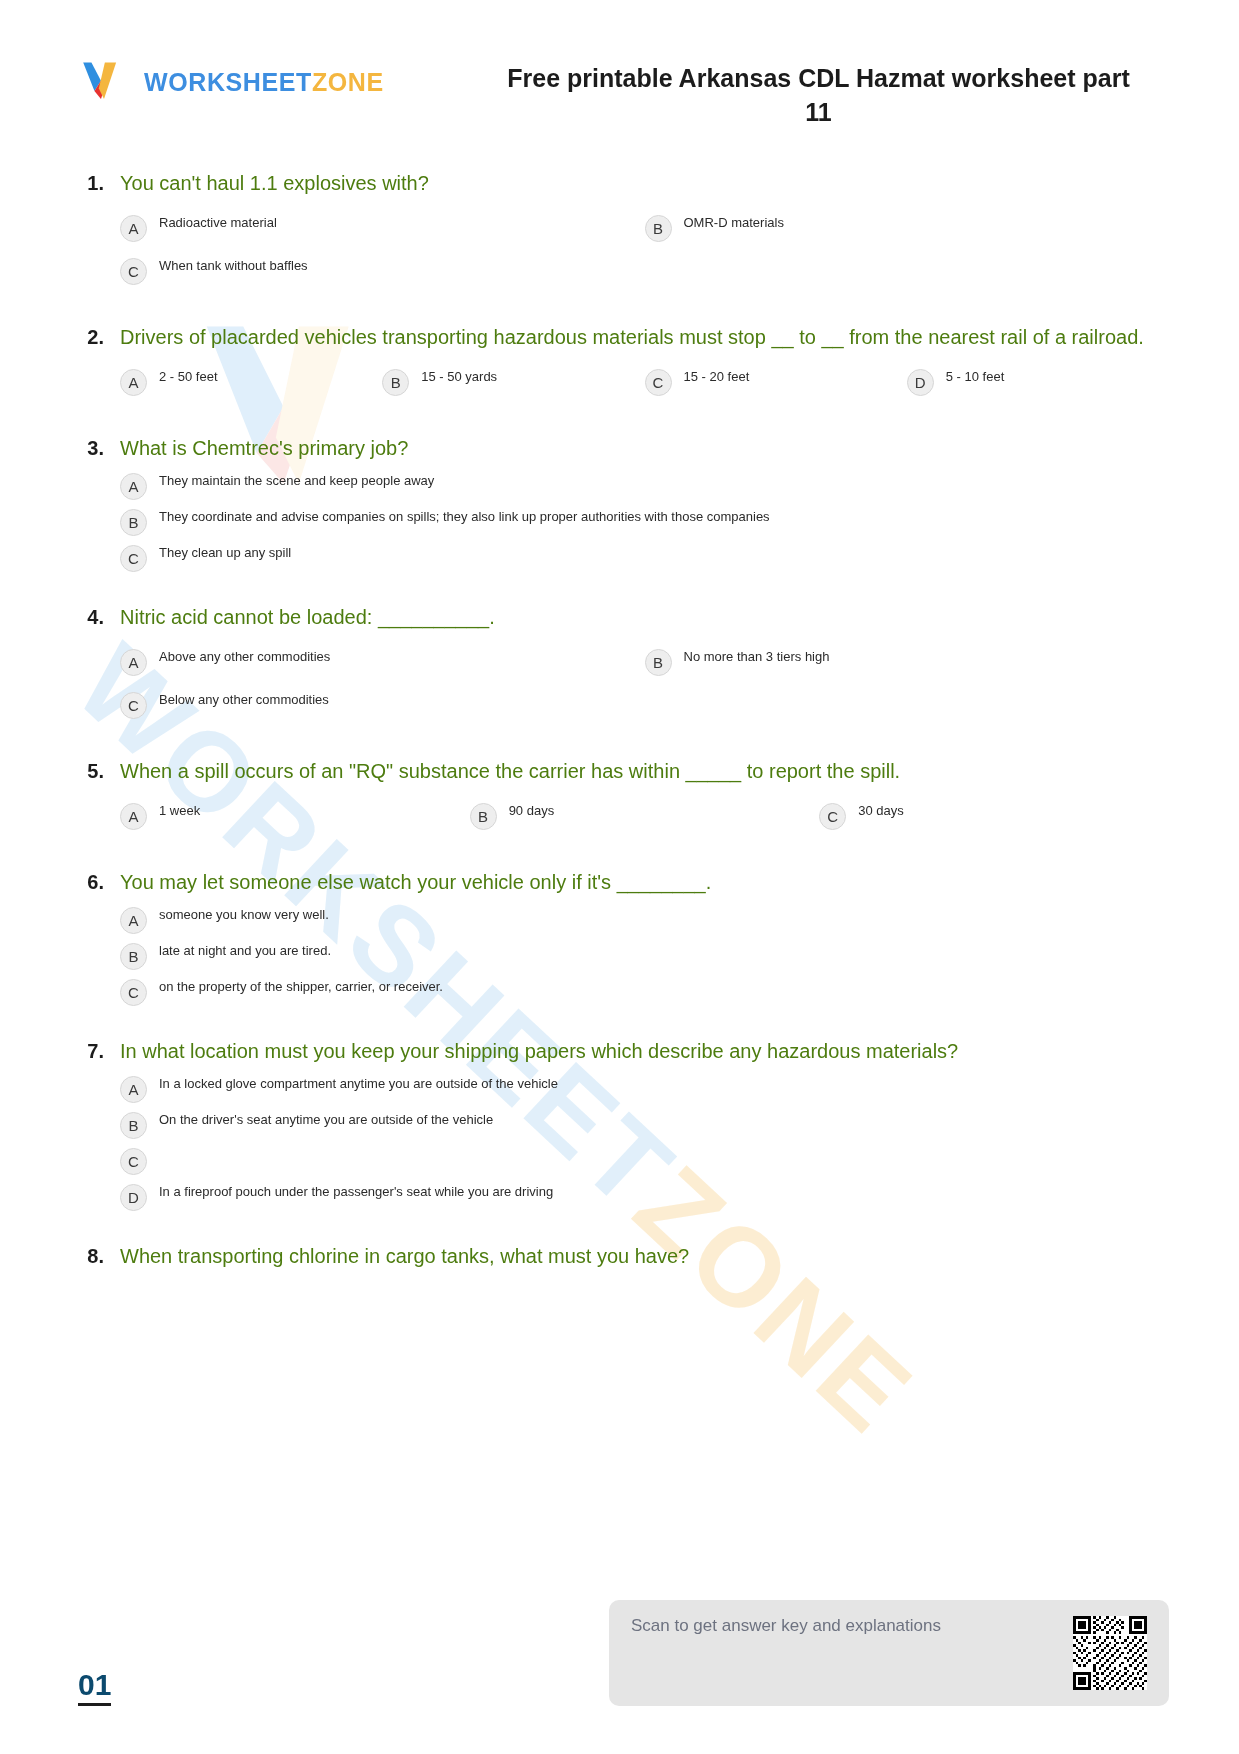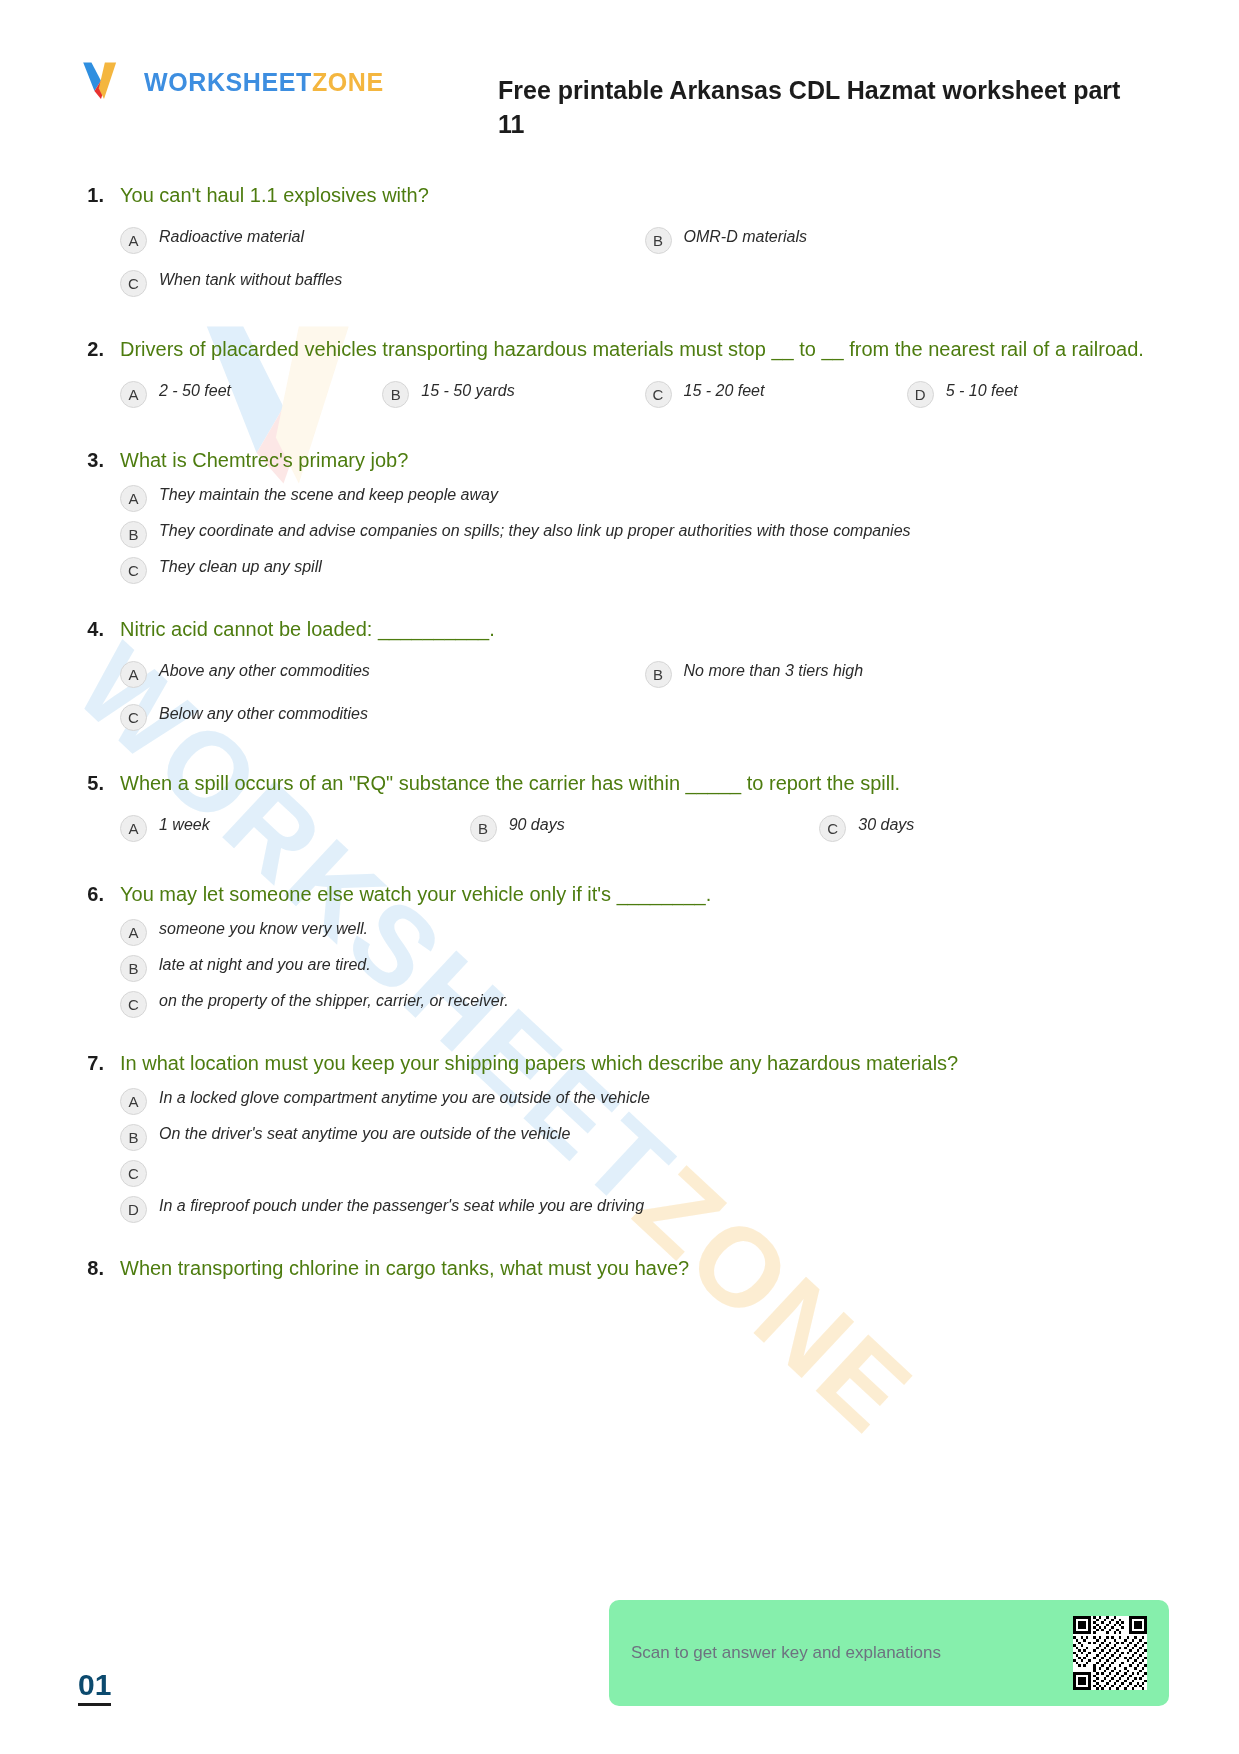--- a/index.html
+++ b/index.html
@@ -61,26 +61,27 @@
   .brand-mark { width: 52px; height: 48px; flex: 0 0 auto; }
   .brand-name {
     font-size: 25px;
     font-weight: 700;
     letter-spacing: .6px;
   }
   .brand-name .w1 { color: #3d8ee0; }
   .brand-name .w2 { color: #f4b63f; }
   .title {
     flex: 1;
+    text-align: center;
     font-size: 25px;
     font-weight: 700;
     line-height: 1.35;
     color: #1c1c1c;
     padding-right: 30px;
-    margin-top: 16px;
+    margin-top: 4px;
   }
 
   
   .qlist {
     position: relative;
     z-index: 2;
     padding: 38px 70px 0 78px;
   }
   .question { margin-bottom: 30px; }
   .qhead {
@@ -127,24 +128,23 @@
     border-radius: 50%;
     background: #eeeeee;
     border: 1px solid #d6d6d6;
     font-size: 15px;
     line-height: 25px;
     text-align: center;
     color: #3a3a3a;
     margin-top: 2px;
   }
   .opt-text {
-    font-size: 16px;
+    font-size: 13px;
     line-height: 1.5;
     color: #2b2b2b;
-    font-style: italic;
   }
 
   
   .footer {
     position: absolute;
     left: 0;
     bottom: 48px;
     width: 100%;
     z-index: 3;
     padding: 0 70px 0 78px;
@@ -155,23 +155,23 @@
   .pageno {
     font-size: 30px;
     font-weight: 700;
     color: #0c4a6e;
     border-bottom: 3px solid #1c1c1c;
     padding-bottom: 2px;
     line-height: 1.1;
   }
   .scanbox {
     display: flex;
-    align-items: center;
+    align-items: flex-start;
     gap: 16px;
-    background: #86efac;
+    background: #e5e5e5;
     border-radius: 10px;
     padding: 16px 22px;
     width: 560px;
     justify-content: space-between;
   }
   .scan-label {
     font-size: 17px;
     color: #6d7280;
   }
   .qr { width: 74px; height: 74px; flex: 0 0 auto; background:#fff;}

